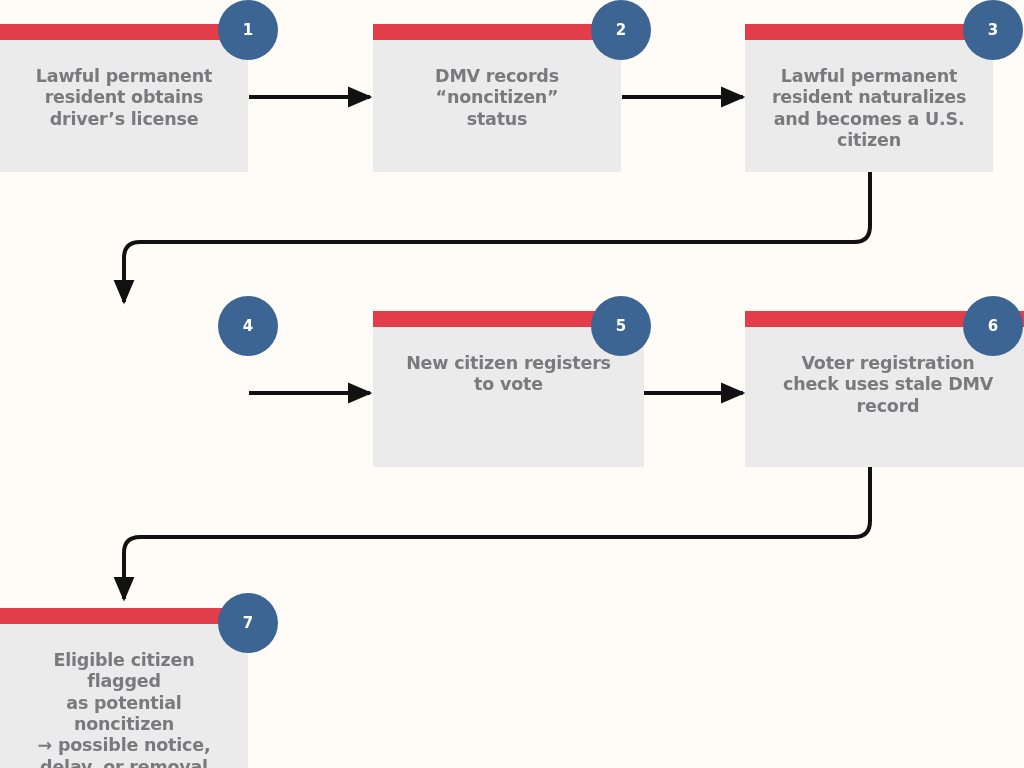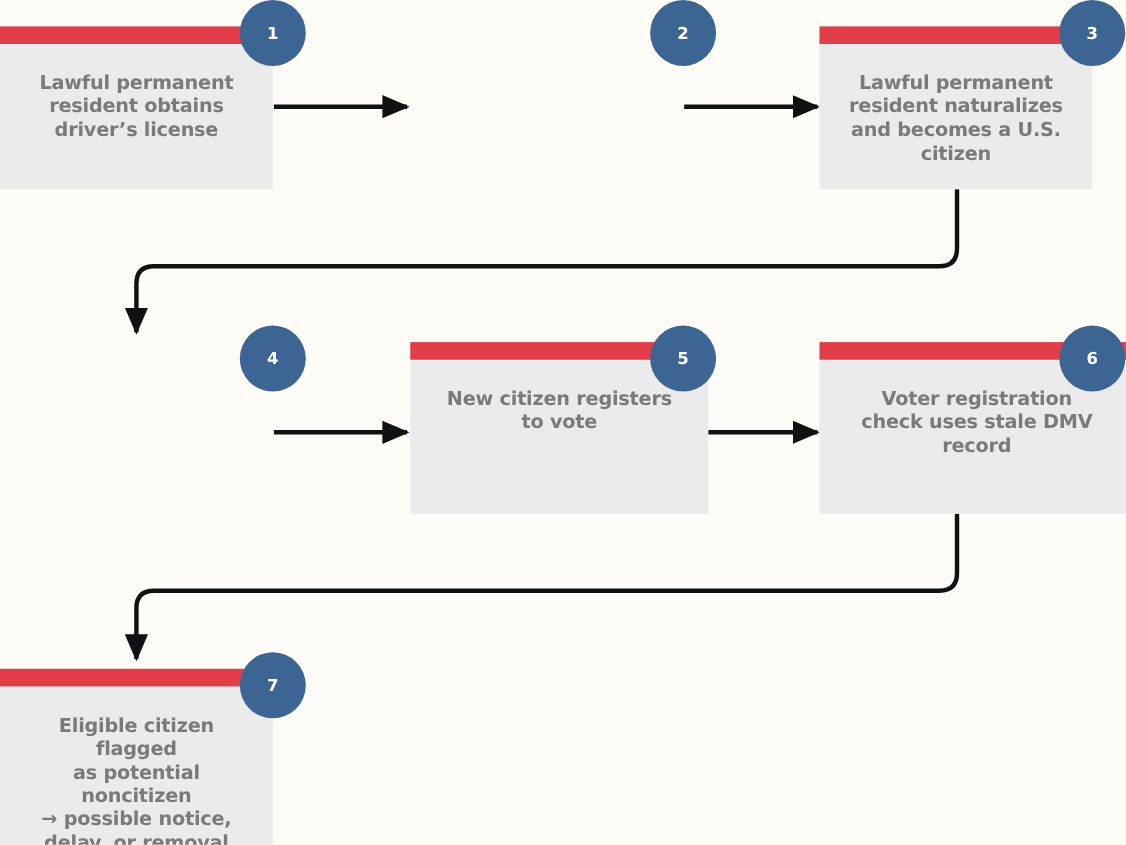--- a/index.html
+++ b/index.html
@@ -108,20 +108,25 @@
 
   <div class="node n1">
     <span class="node-text">Lawful permanent
 resident obtains
 driver’s license</span>
   </div>
   <div class="badge b1">
     <span>1</span>
   </div>
 
+  <div class="node n2">
+    <span class="node-text">DMV records
+“noncitizen”
+status</span>
+  </div>
   <div class="badge b2">
     <span>2</span>
   </div>
 
   <div class="node n3">
     <span class="node-text">Lawful permanent
 resident naturalizes
 and becomes a U.S.
 citizen</span>
   </div>

